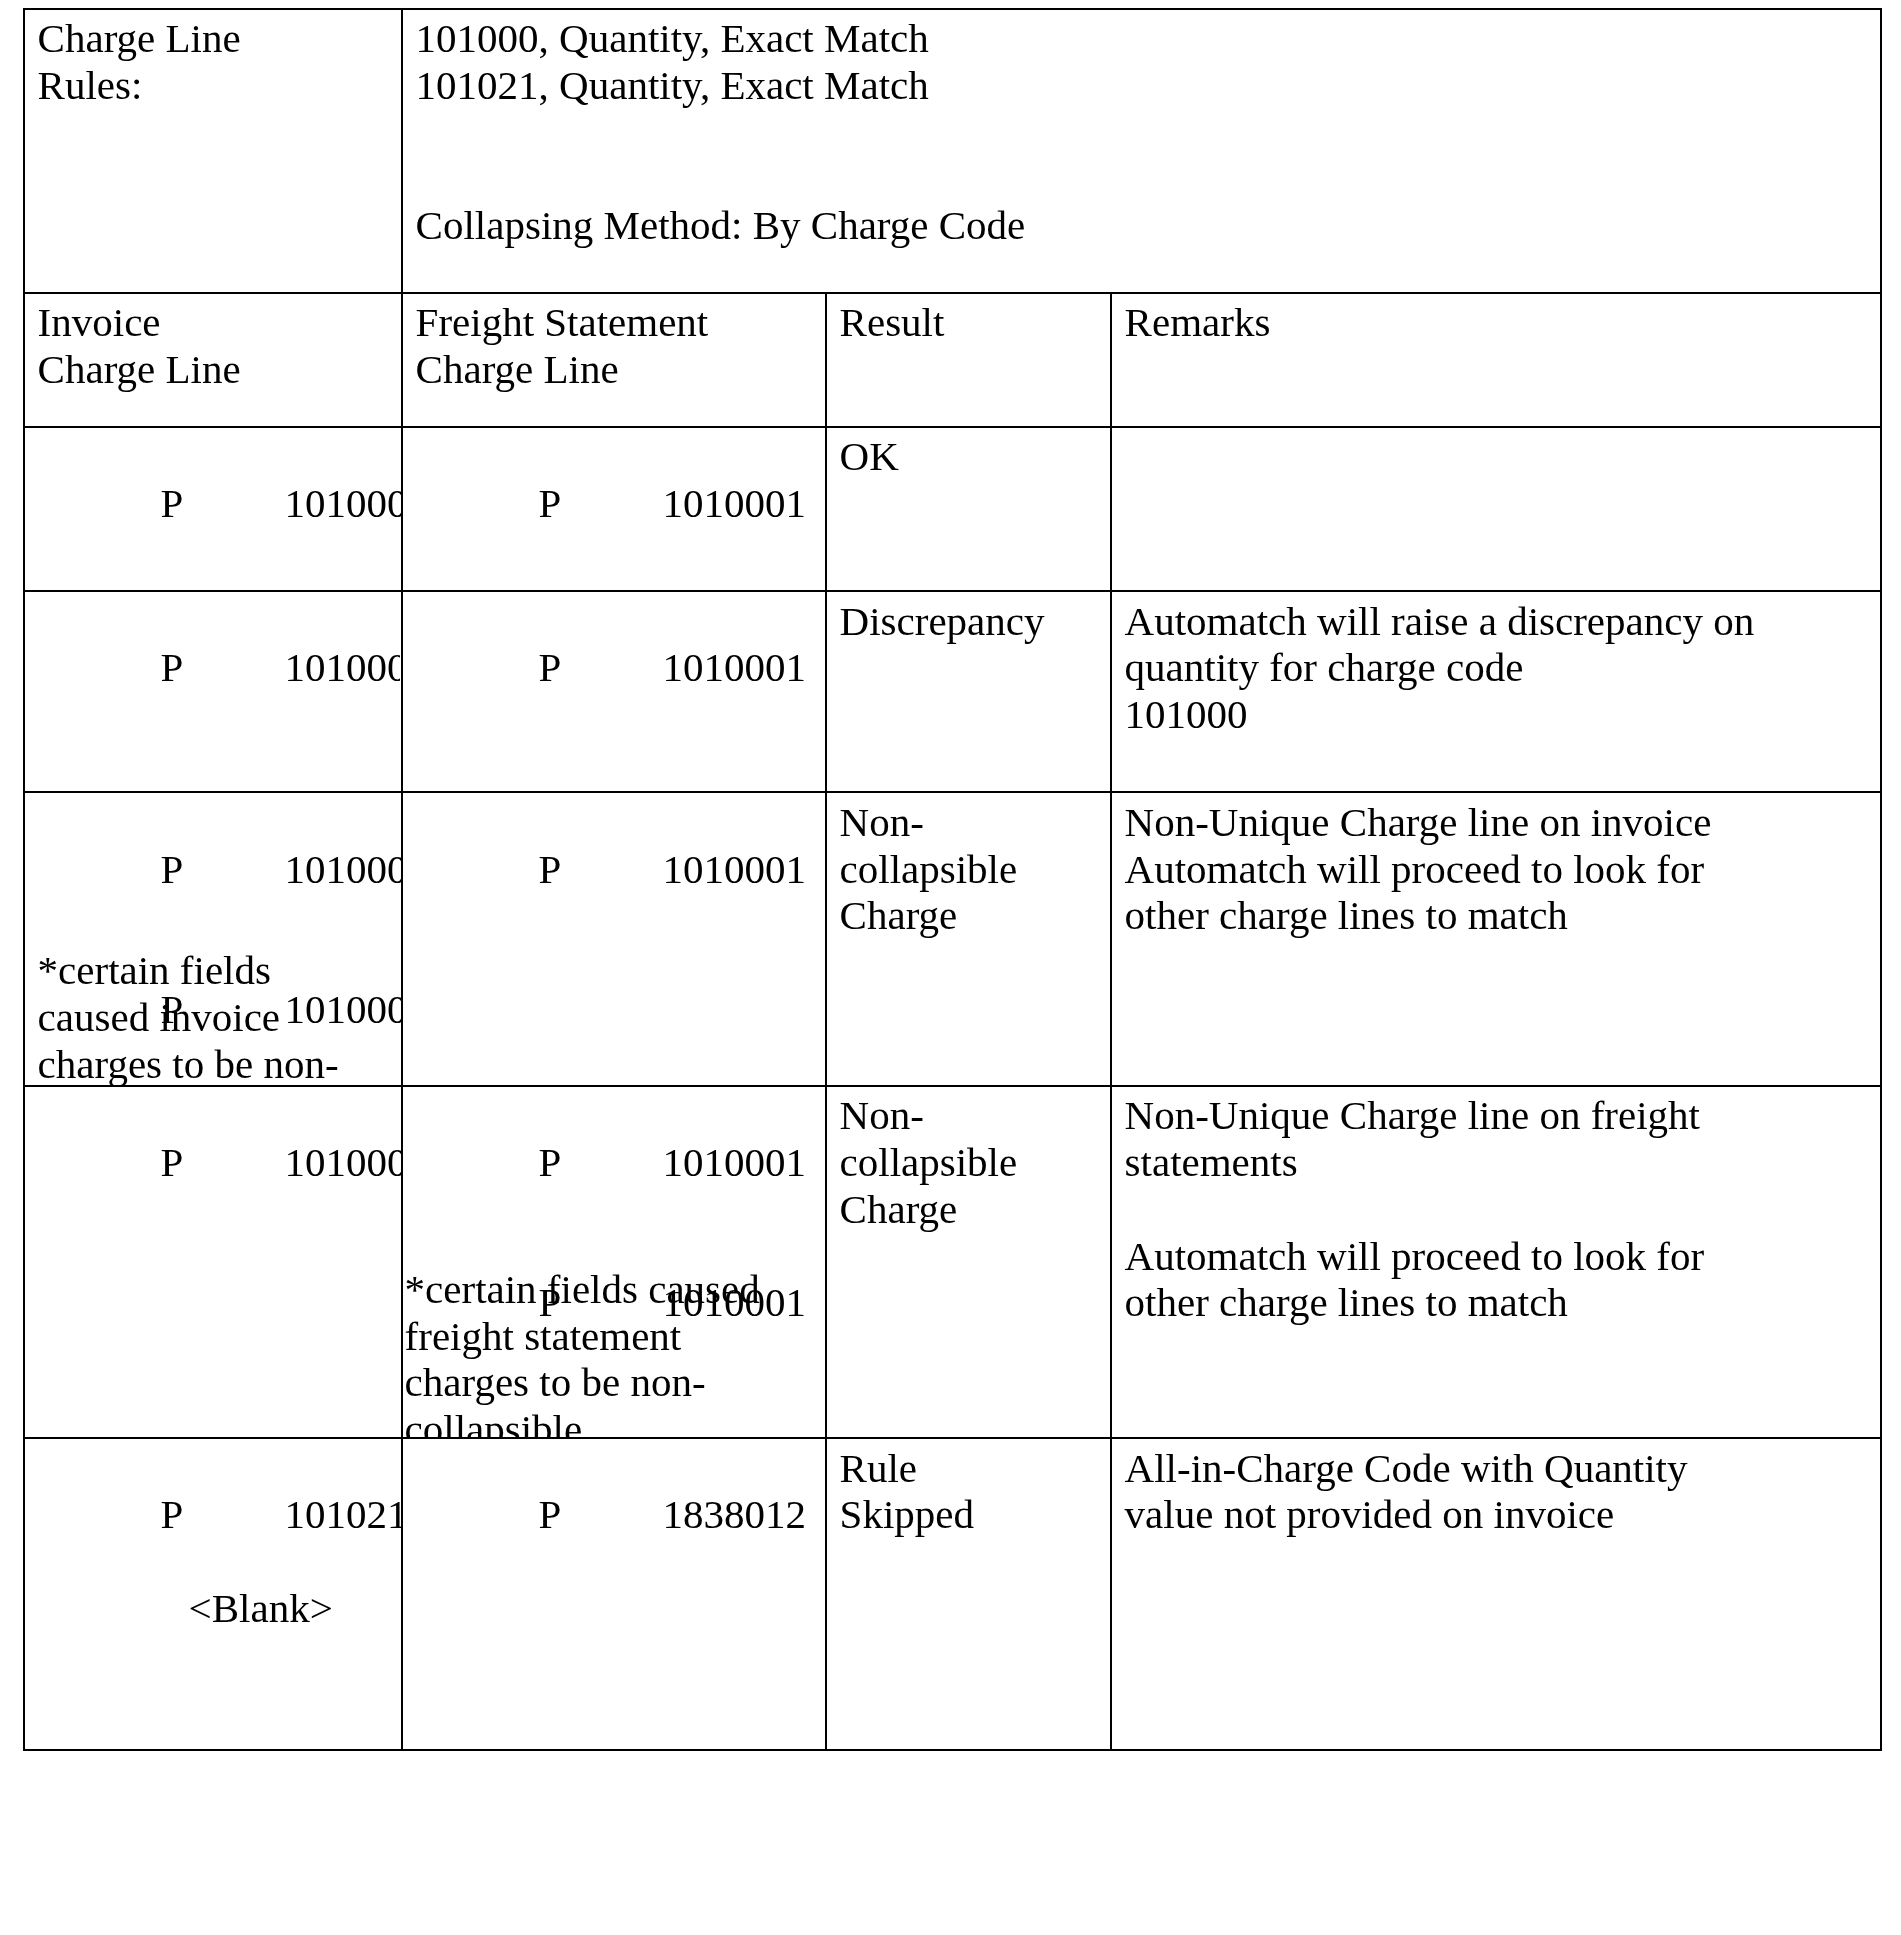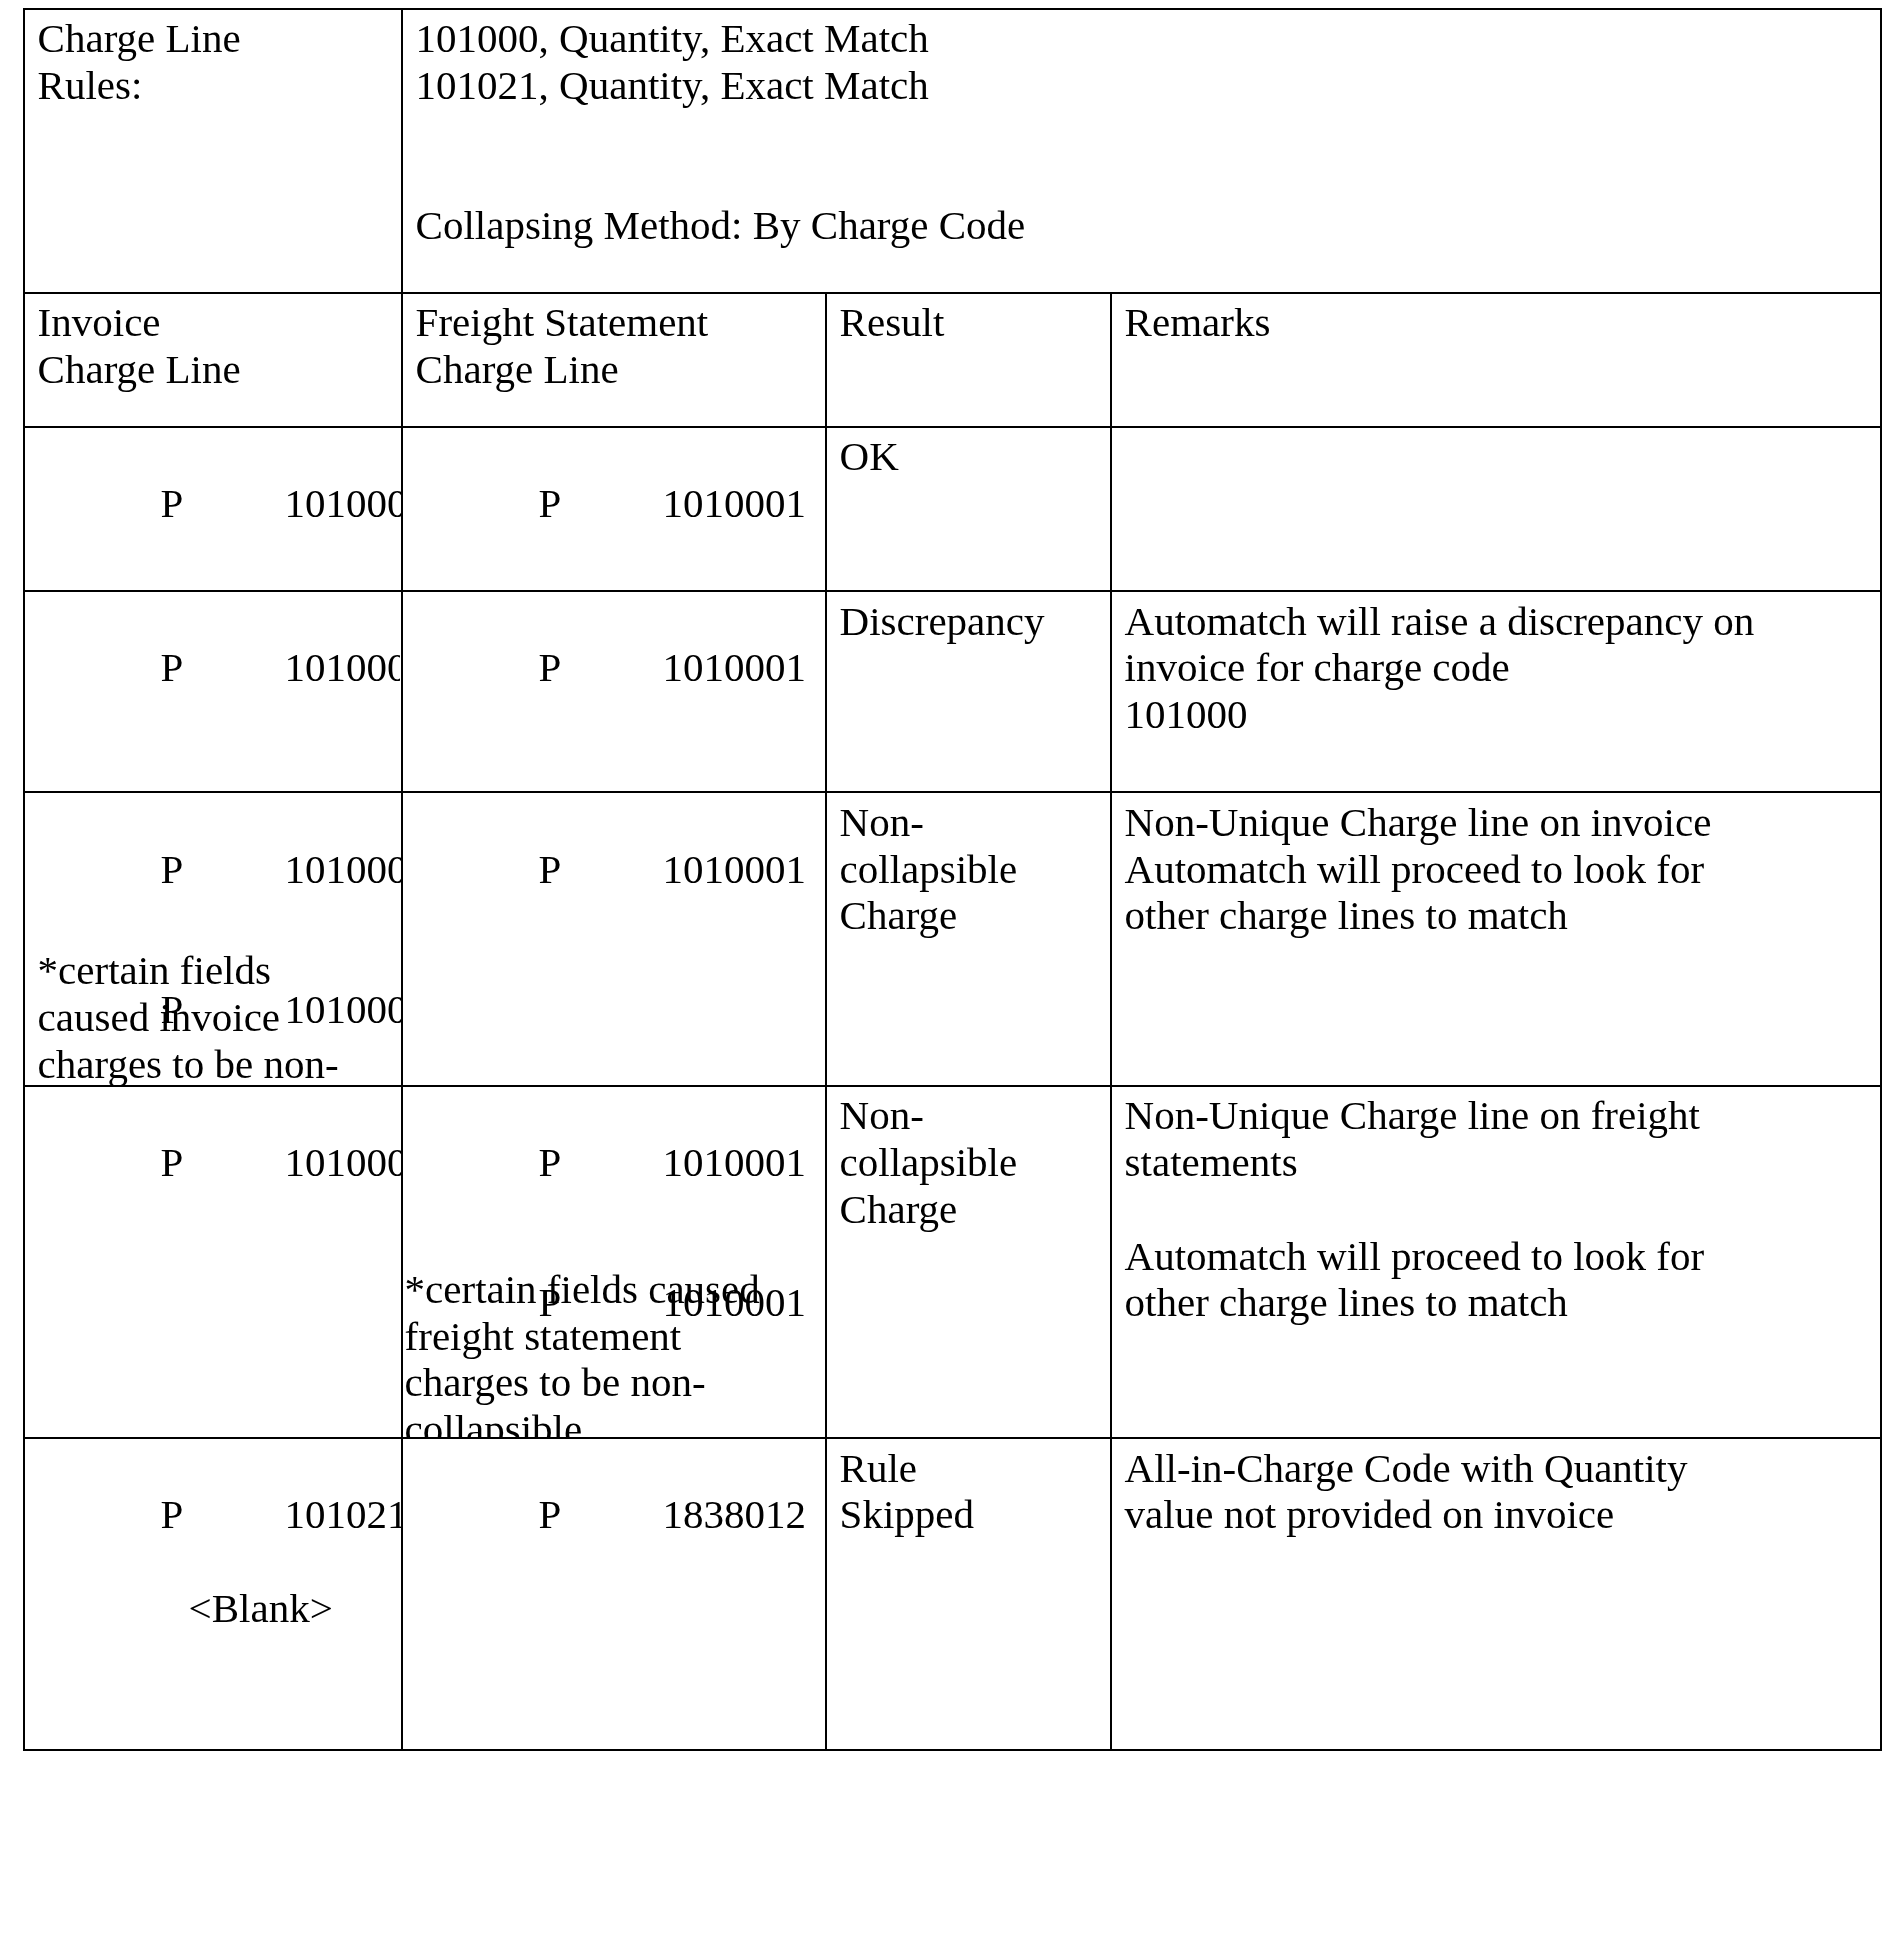--- a/index.html
+++ b/index.html
@@ -192,21 +192,21 @@
         <td>
           <span class="codeline">
             <span class="code-prefix">P</span><span class="code-num">1010001</span>
           </span>
         </td>
         <td>
           <span class="line">Discrepancy</span>
         </td>
         <td>
           <span class="line">Automatch will raise a discrepancy on</span>
-          <span class="line">invoice for charge code</span>
+          <span class="line">quantity for charge code</span>
           <span class="line">101000</span>
         </td>
       </tr>
 
       <tr class="row-noncol1">
         <td>
           <span class="codeline">
             <span class="code-prefix">P</span><span class="code-num">101000</span>
           </span>
           <span class="codeline">

